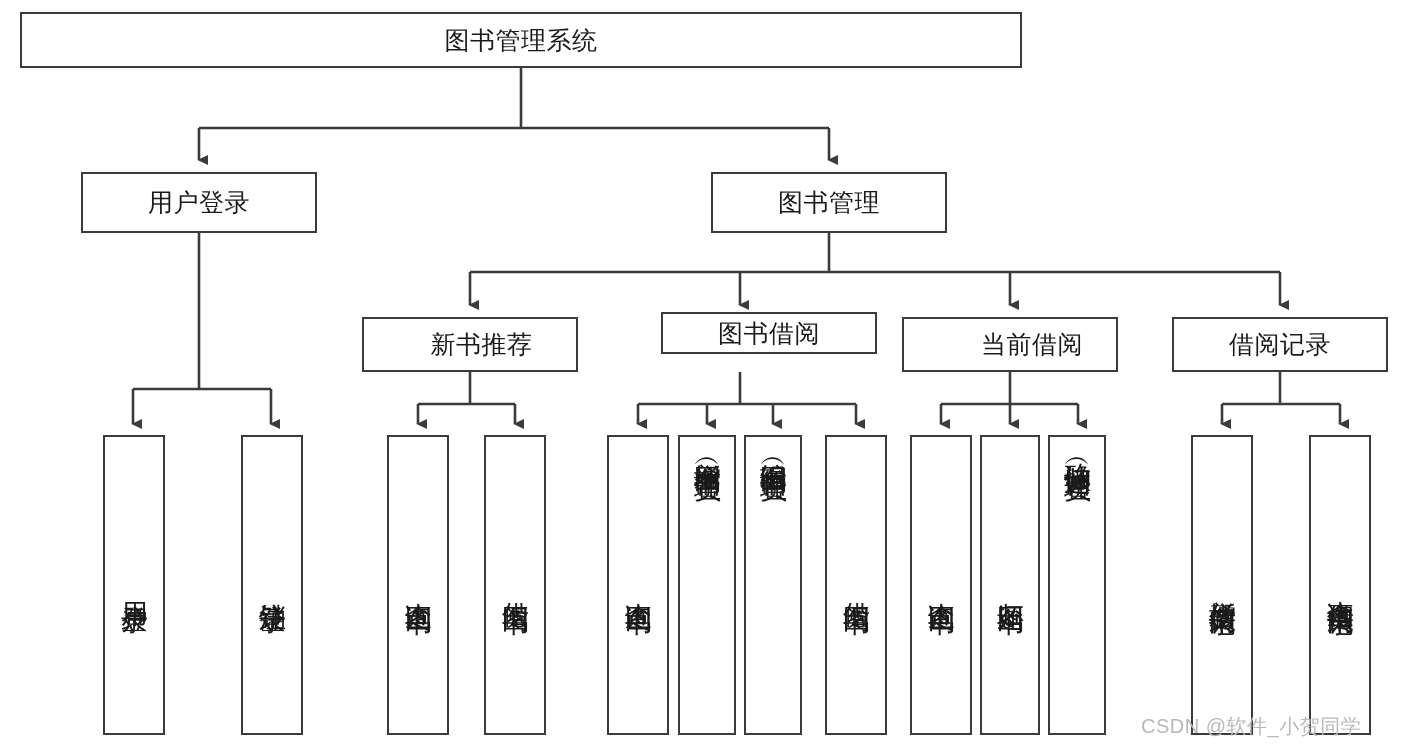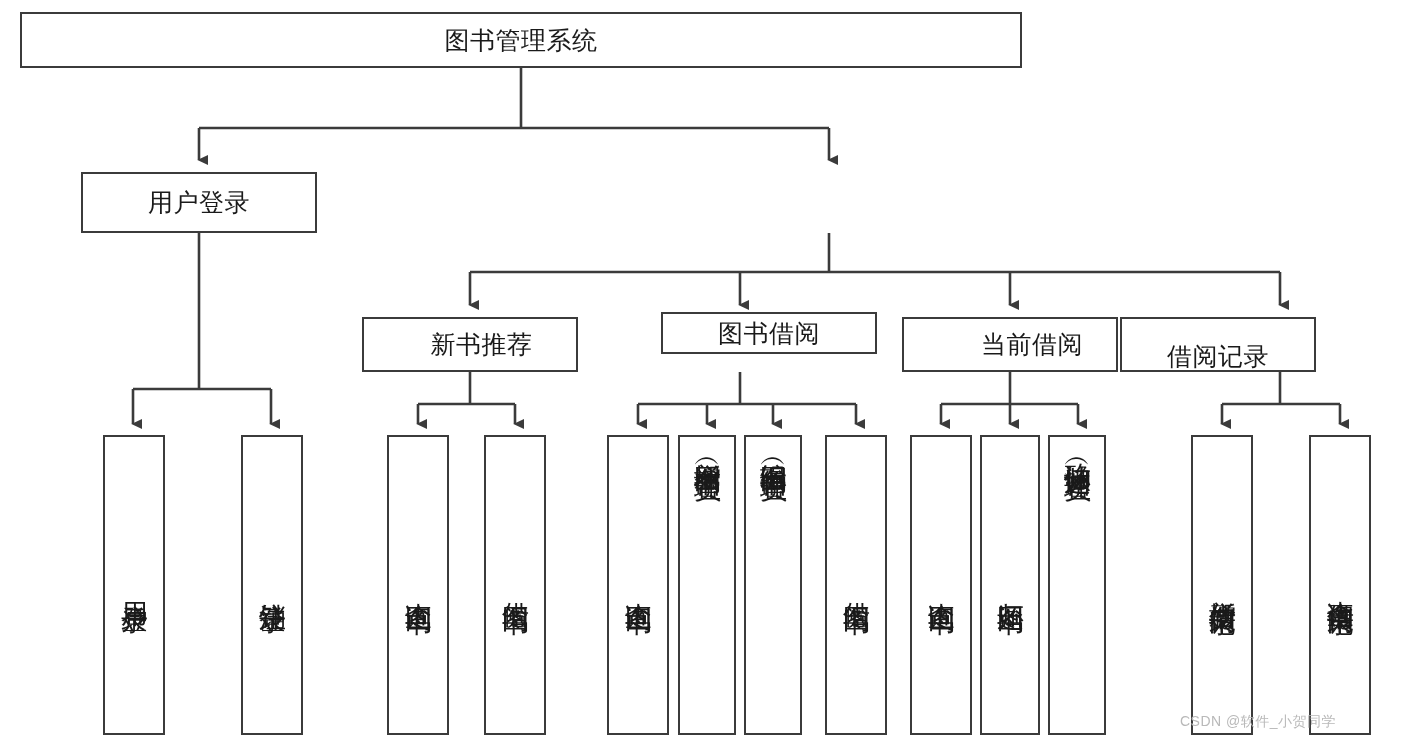--- a/index.html
+++ b/index.html
@@ -60,23 +60,23 @@
     line-height: 1.0;
     letter-spacing: 2px;
     white-space: nowrap;
   }
   .node.vert.mid {
     align-items: center;
     padding-top: 0;
   }
   .watermark {
     position: absolute;
-    left: 1180px;
+    left: 1141px;
     top: 713px;
-    font-size: 14px;
+    font-size: 20px;
     color: #b9b9b9;
     white-space: nowrap;
     z-index: 5;
     letter-spacing: 0.5px;
   }
 </style>
 </head>
 <body>
 
 <div id="canvas">
@@ -131,31 +131,34 @@
     </g>
   </svg>
 
   <div class="node horiz" id="node-root" style="left:20px; top:12px; width:1002px; height:56px;">
     <span class="lbl">图书管理系统</span>
   </div>
 
   <div class="node horiz" style="left:81px; top:172px; width:236px; height:61px;">
     <span class="lbl">用户登录</span>
   </div>
+  <div class="node horiz" style="left:711px; top:172px; width:236px; height:61px;">
+    <span class="lbl">图书管理</span>
+  </div>
 
   <div class="node horiz" style="left:362px; top:317px; width:216px; height:55px;padding-left:23px;">
     <span class="lbl">新书推荐</span>
   </div>
   <div class="node horiz" style="left:632px; top:312px; width:216px; height:42px;margin-left:29px;">
     <span class="lbl">图书借阅</span>
   </div>
   <div class="node horiz" style="left:902px; top:317px; width:216px; height:55px;padding-left:44px;">
     <span class="lbl">当前借阅</span>
   </div>
-  <div class="node horiz" style="left:1120px; top:317px; width:196px; height:55px;align-items:flex-end;">
+  <div class="node horiz" style="left:1172px; top:317px; width:216px; height:55px;">
     <span class="lbl">借阅记录</span>
   </div>
 
   <div class="node vert mid" style="left:103px; top:435px; width:62px; height:300px;">
     <span class="lbl">用户登录</span>
   </div>
   <div class="node vert mid" style="left:241px; top:435px; width:62px; height:300px;">
     <span class="lbl">注销登录</span>
   </div>
 

